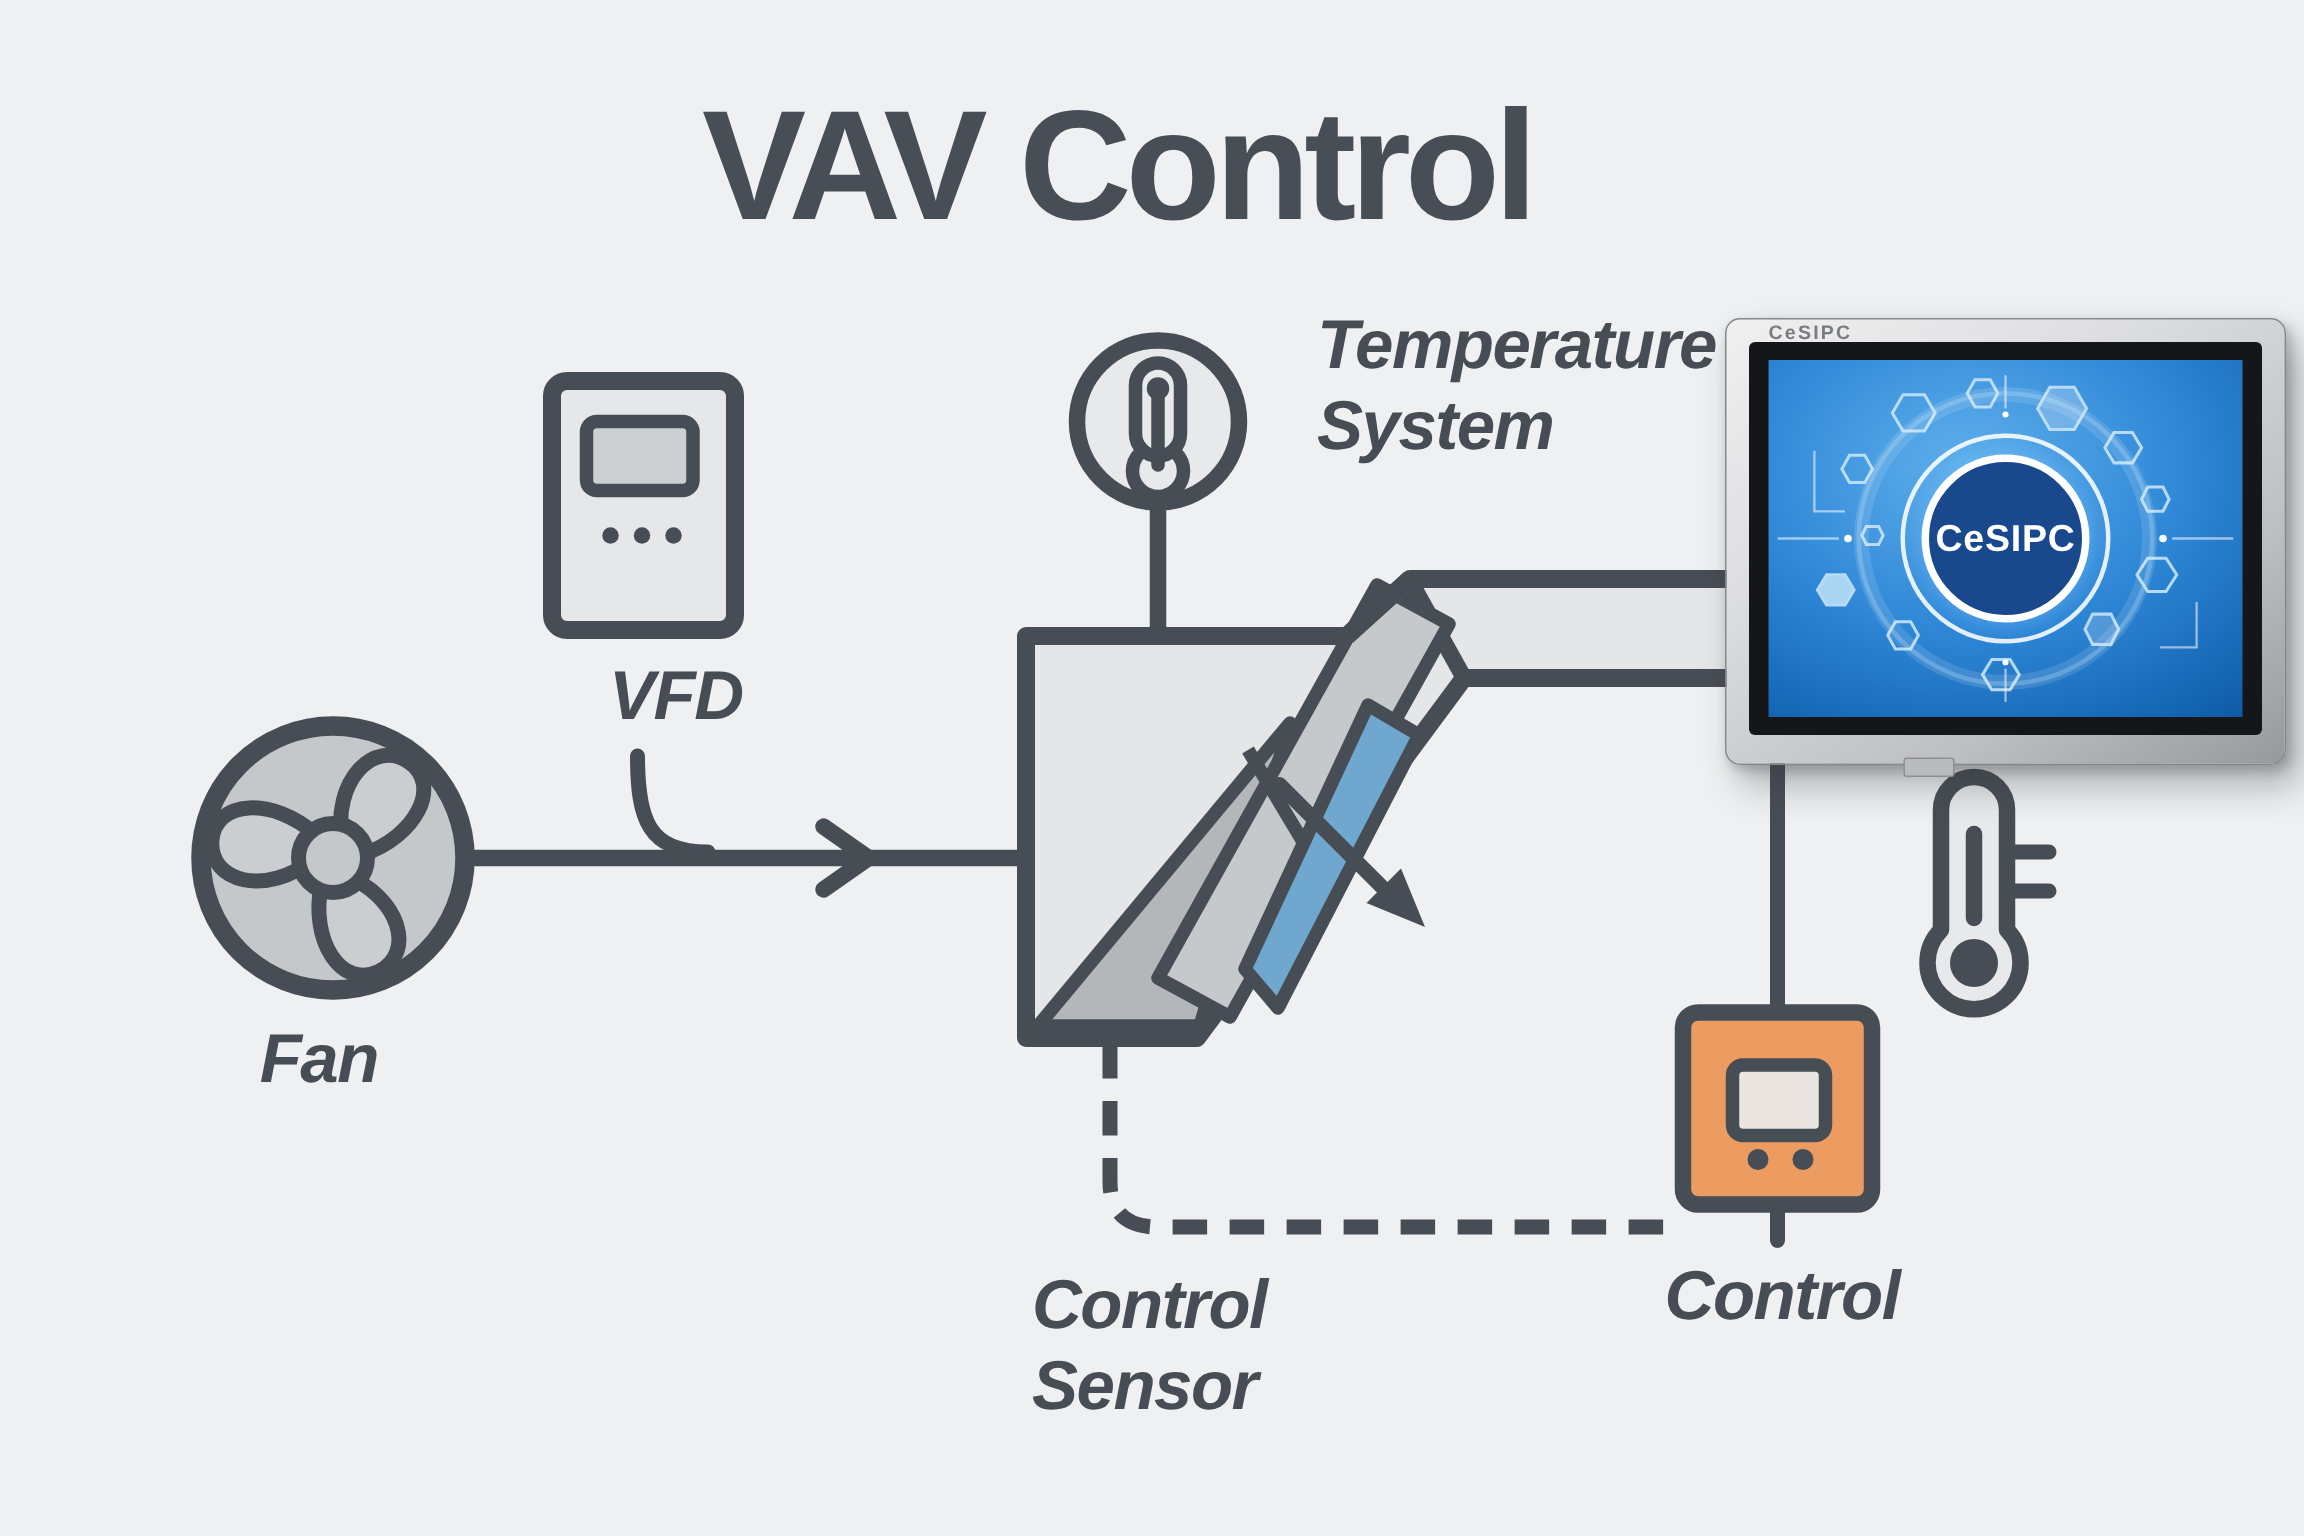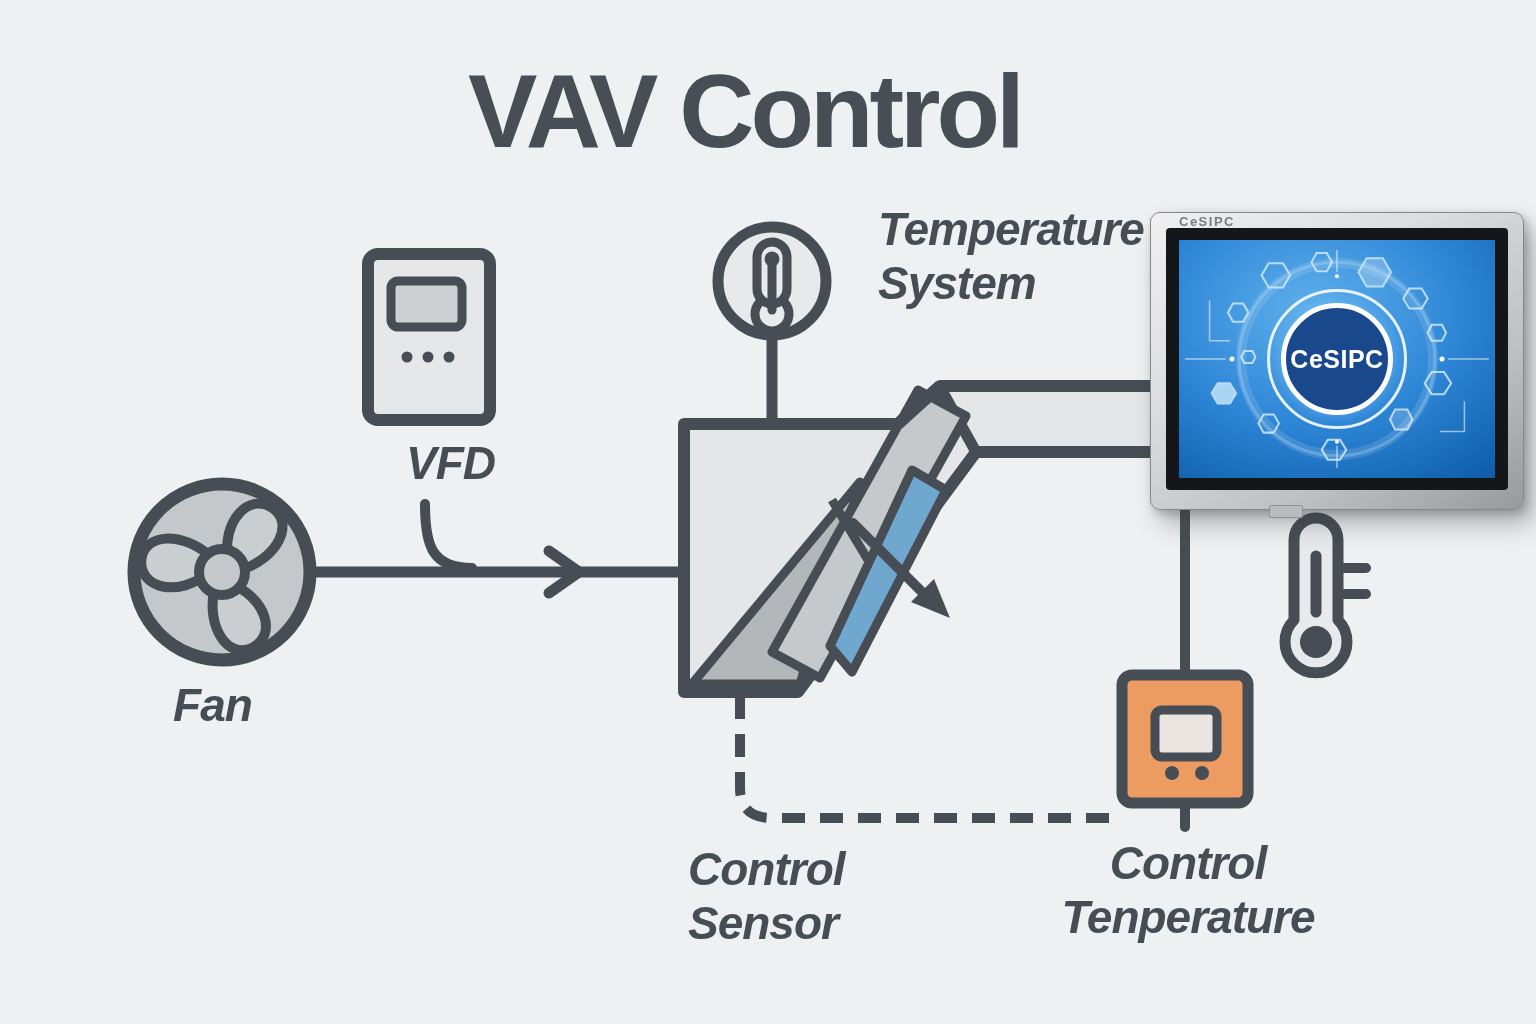--- a/index.html
+++ b/index.html
@@ -195,16 +195,15 @@
     <div>System</div>
   </div>
 
   <div class="lbl lbl-ctrlsys">
     <div>Control</div>
     <div>Sensor</div>
   </div>
 
   <div class="lbl lbl-ctrltemp">
     <div>Control</div>
-    <div>Tenperature</div>
   </div>
 
 </div>
 
 </body></html>

